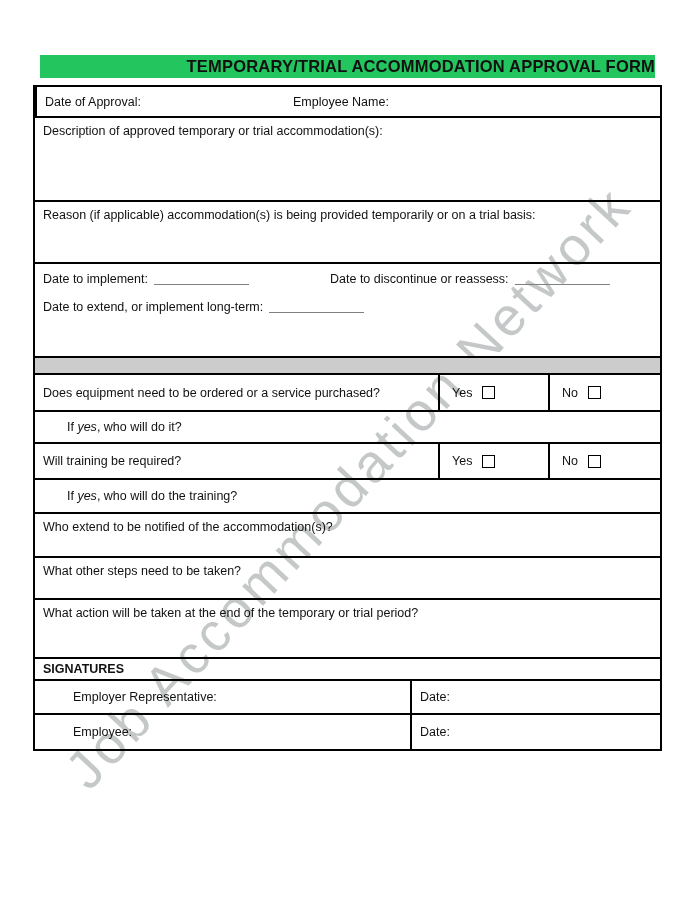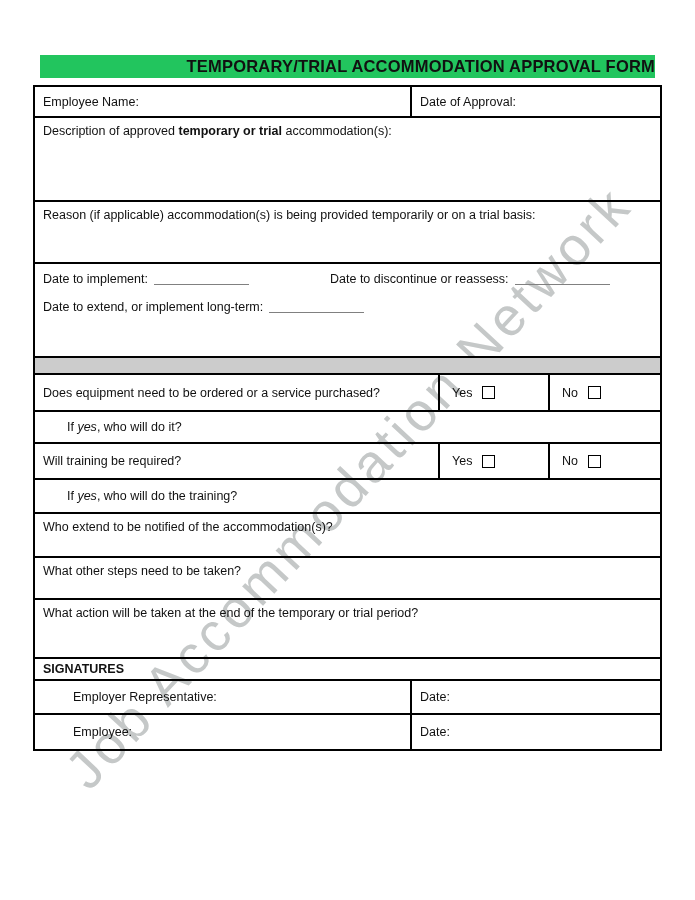--- a/index.html
+++ b/index.html
@@ -92,21 +92,21 @@
   .r-fup1   { height: 32px; }
   .r-train  { height: 36px; }
   .r-fup2   { height: 34px; }
   .r-q1     { height: 44px; }
   .r-q2     { height: 42px; }
   .r-q3     { height: 43px; }
   .r-q4     { height: 59px; }
   .r-sigh   { height: 22px; justify-content: flex-end; }
   .r-sig    { height: 34px; }
 
-  .bold { font-weight: bold; text-align: right; }
+  .bold { font-weight: normal; text-align: right; }
   .ital { font-style: italic; }
 
   
   .blank {
     display: inline-block;
     width: 95px;
     height: 13px;
     border-bottom: 1.5px solid #808080;
     margin-left: 6px;
     vertical-align: -2px;
@@ -137,25 +137,25 @@
 
   <div class="watermark">Job Accommodation Network</div>
 
   <div class="title-bar">
     <span>TEMPORARY/TRIAL ACCOMMODATION APPROVAL FORM</span>
   </div>
 
   <div class="form-table">
 
     <div class="row r-emp">
+      <div class="cell bl">
+        <span>Date of Approval:</span>
+      </div>
       <div class="cell w375">
         <span>Employee Name:</span>
-      </div>
-      <div class="cell bl">
-        <span>Date of Approval:</span>
       </div>
     </div>
 
     <div class="row top r-desc">
       <div class="cell">
         <span><span>Description of approved </span><span class="bold">temporary or trial</span><span> accommodation(s):</span></span>
       </div>
     </div>
 
     <div class="row top r-reason">

